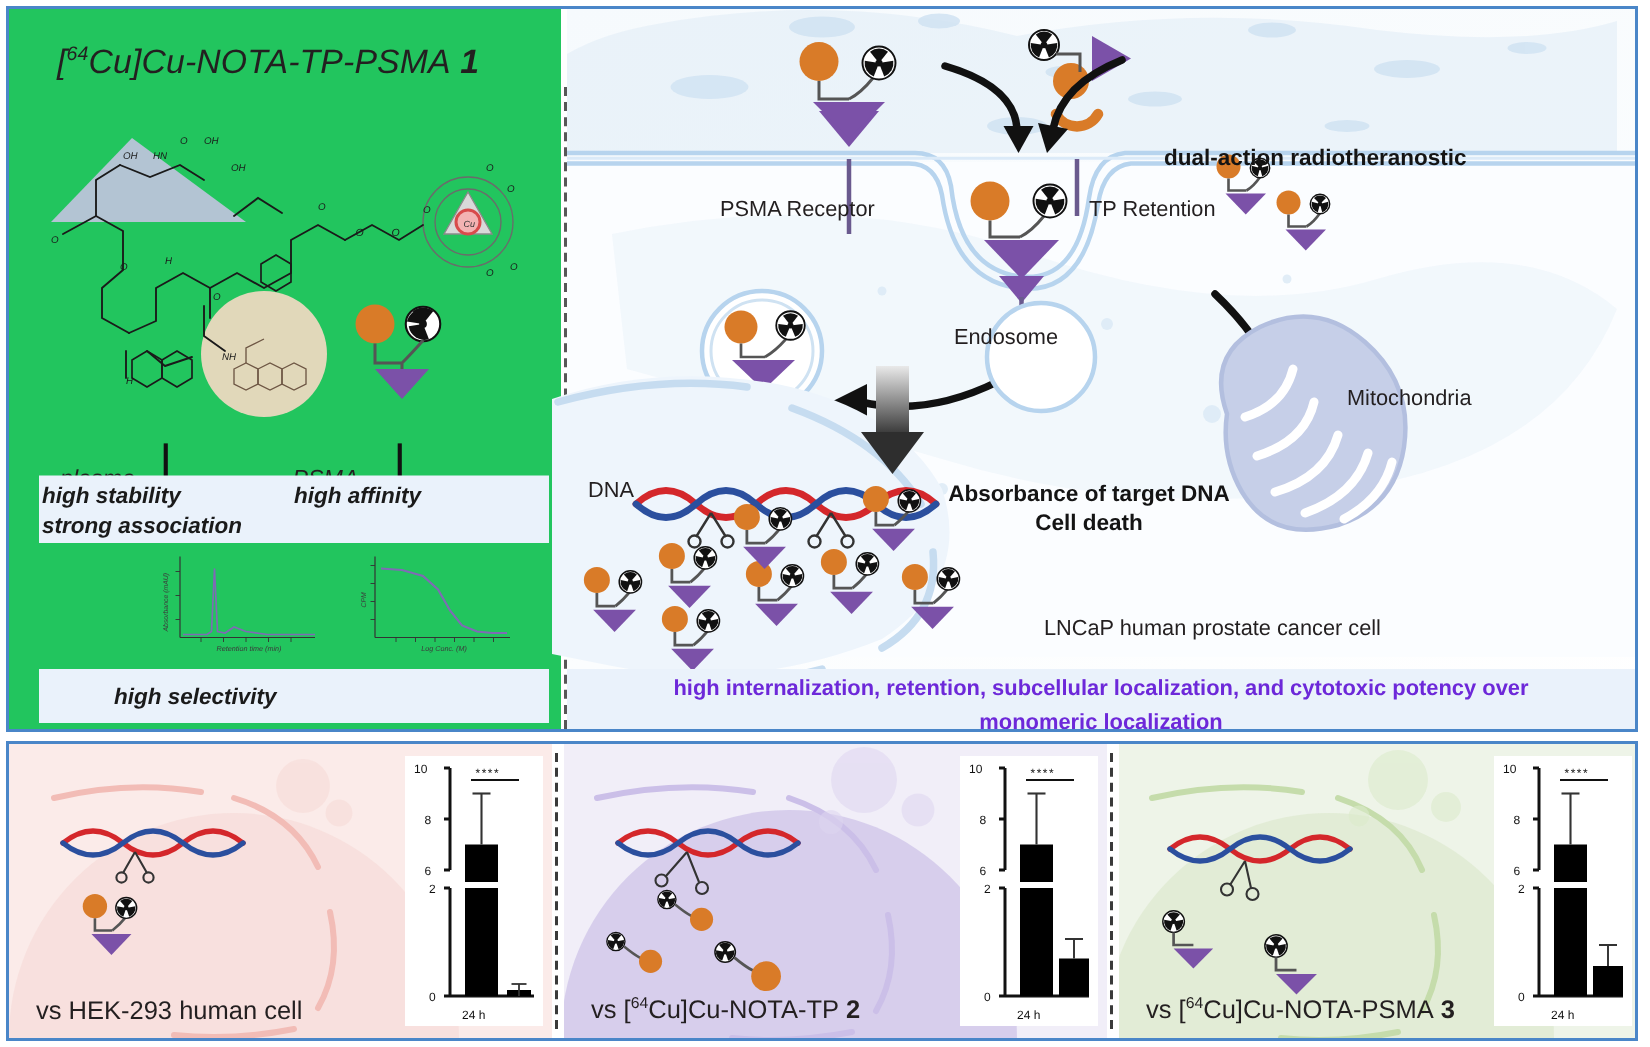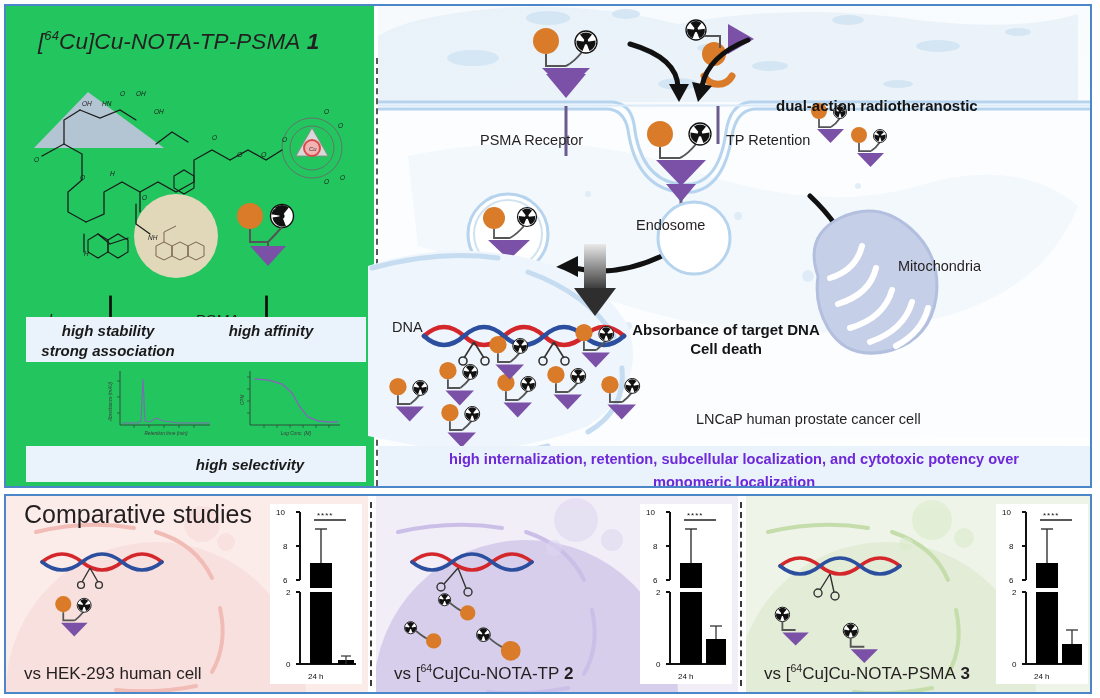--- a/index.html
+++ b/index.html
@@ -22,21 +22,21 @@
   
   .chem{position:absolute;left:18px;top:78px;width:340px;height:180px;}
 
   
   .legend-icon{position:absolute;left:228px;top:196px;width:70px;height:66px;}
 
   
   .arrow-lbl{position:absolute;font-size:15.5px;color:#231f20;}
   .dn-arrow{position:absolute;width:11px;}
   .band{position:absolute;background:#eaf2fb;}
-  .band-txt{position:absolute;font-size:15px;font-weight:bold;color:#1a1a1a;text-align:center;line-height:20px;}
+  .band-txt{position:absolute;font-size:15px;font-weight:bold;color:#1a1a1a;text-align:left;line-height:20px;}
 
   .miniplot{position:absolute;}
   .mini-ylab{position:absolute;font-size:4.6px;color:#3b3b3b;transform:rotate(-90deg);transform-origin:0 0;white-space:nowrap;}
   .mini-xlab{position:absolute;font-size:4.8px;color:#3b3b3b;white-space:nowrap;text-align:center;}
 
   
   .rlbl{position:absolute;font-size:14.5px;color:#231f20;white-space:nowrap;}
   .rlbl-b{position:absolute;font-size:15px;font-weight:bold;color:#141414;white-space:nowrap;}
   .rlbl-c{position:absolute;font-size:15px;font-weight:bold;color:#141414;text-align:center;line-height:19px;}
 
@@ -215,21 +215,21 @@
             <line x1="19" y1="26" x2="22" y2="26"></line>
               <line x1="19" y1="14" x2="22" y2="14"></line>
           </g>
           <path d="M26 16 L40 17 L54 21 L64 30 L72 44 L80 54 L90 58 L100 59 L110 59" stroke="#7f6bb5" stroke-width="1.4" fill="none"></path>
         </svg>
         <span class="mini-ylab" style="left:12px;top:42px;">CPM</span>
         <span class="mini-xlab" style="left:22px;top:68px;width:92px;">Log Conc. (M)</span>
       </div>
 
       <div class="band" style="left:20px;top:440px;width:340px;height:36px;"></div>
-      <div class="band-txt" style="left:12px;top:449px;width:400px;padding-left:32px;">high selectivity</div>
+      <div class="band-txt" style="left:38px;top:449px;width:400px;padding-left:32px;">high selectivity</div>
     </div>
 
     <div class="vdivider"></div>
 
     <div class="right-half">
       <svg width="712" height="480" viewBox="0 0 712 480">
         <defs>
           <linearGradient id="extgrad" x1="0" y1="0" x2="0" y2="1">
             <stop offset="0%" stop-color="#eaf3fa"></stop>
               <stop offset="100%" stop-color="#f8fcfe"></stop>
@@ -600,21 +600,20 @@
           <circle cx="52" cy="16" r="12" fill="#fff" stroke="#111" stroke-width="1.6"></circle>
           <g fill="#111">
               <circle cx="52" cy="16" r="2.8"></circle>
             <path d="M52 16 L45 8 A11 11 0 0 1 59 8 Z"></path>
             <path d="M52 16 L45 8 A11 11 0 0 1 59 8 Z" transform="rotate(120 52 16)"></path>
             <path d="M52 16 L45 8 A11 11 0 0 1 59 8 Z" transform="rotate(240 52 16)"></path>
             </g>
           <polygon points="12,46 58,46 35,70" fill="#7b51a8"></polygon>
         </g>
       </svg>
-      <div class="cmp-title">Comparative studies</div>
       <div class="cmp-foot">
         <span>vs HEK-293 human cell</span>
       </div>
       <div class="barchart" style="left:264px;">
         <svg width="92" height="180" viewBox="0 0 92 180">
 
           <g>
             <line x1="30" y1="8" x2="30" y2="76" stroke="#111" stroke-width="2"></line>
             <line x1="26" y1="8" x2="30" y2="8" stroke="#111" stroke-width="2"></line>
             <line x1="26" y1="42" x2="30" y2="42" stroke="#111" stroke-width="2"></line>

